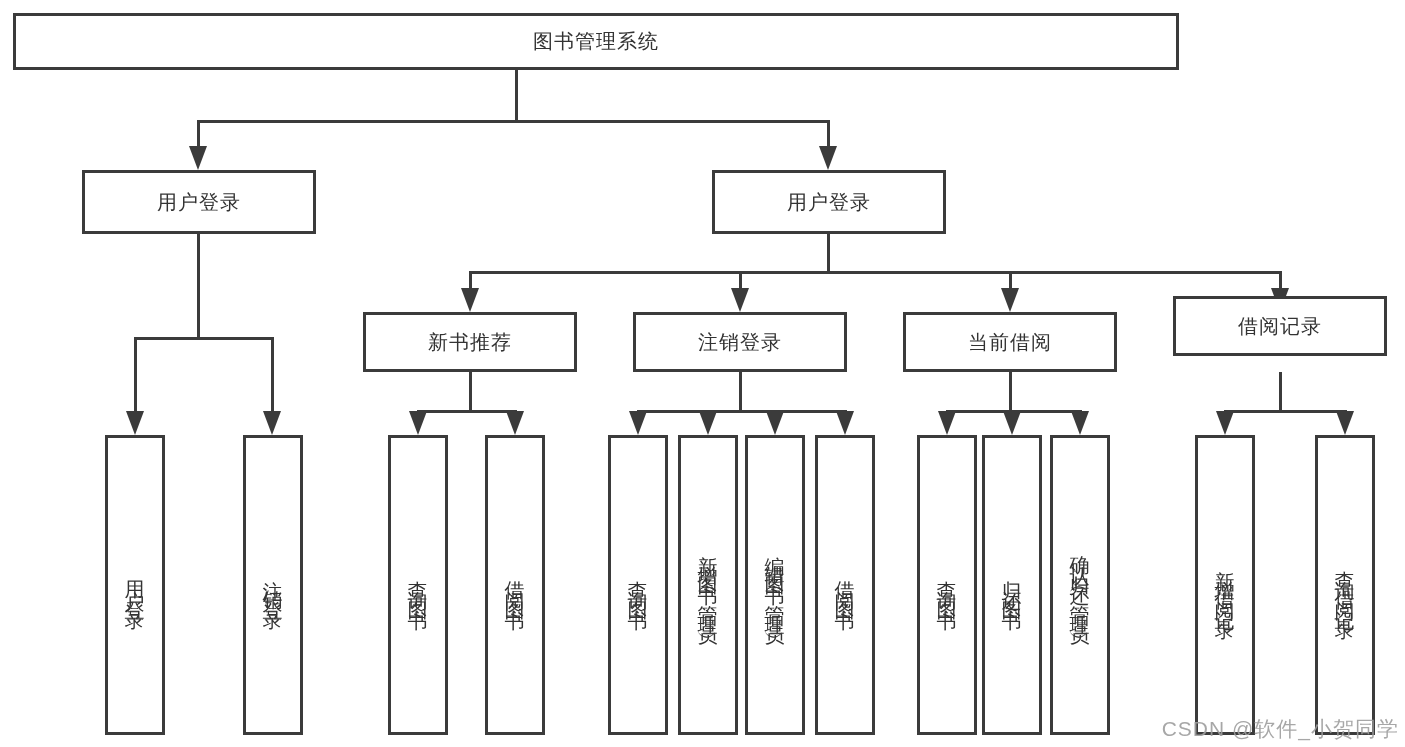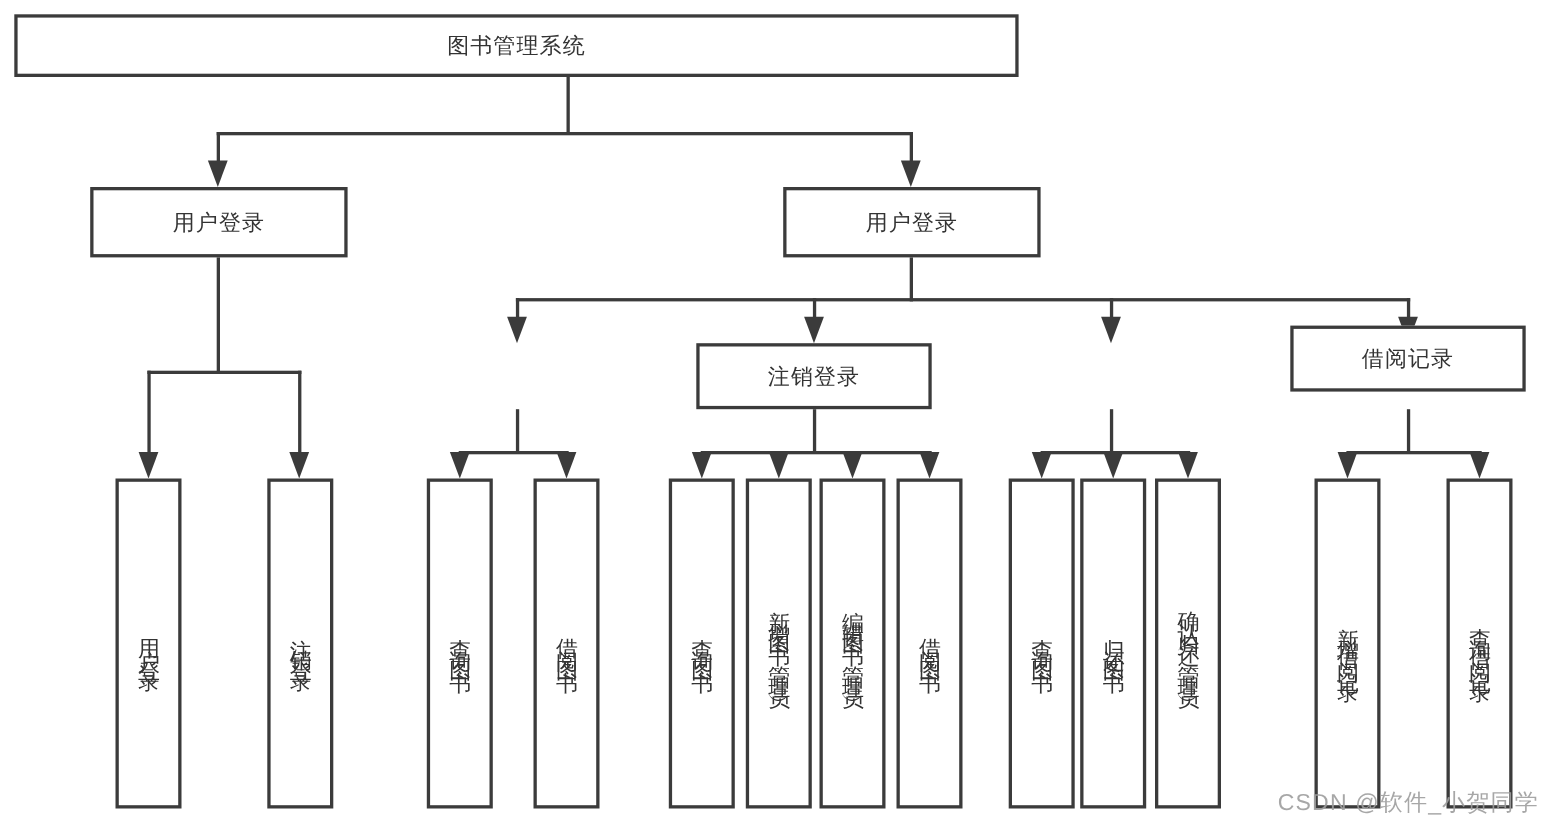--- a/index.html
+++ b/index.html
@@ -65,21 +65,21 @@
     letter-spacing:1px;
     z-index:5;
     white-space:nowrap;
   }
 </style>
 </head>
 <body>
 
 <div class="canvas">
 
-  <div class="box" style="left:13px;top:13px;width:913px;height:57px">
+  <div class="box" style="left:13px;top:13px;width:1166px;height:57px">
     <span class="lbl">图书管理系统</span>
   </div>
 
   <div class="line-v" style="left:515px;top:70px;height:50px"></div>
 
   <div class="line-h" style="left:197px;top:120px;width:633px"></div>
   <div class="line-v" style="left:197px;top:120px;height:27px"></div>
   <div class="line-v" style="left:827px;top:120px;height:27px"></div>
   <div class="arrow" style="left:189px;top:146px"></div>
   <div class="arrow" style="left:819px;top:146px"></div>
@@ -102,22 +102,28 @@
   <div class="line-h" style="left:469px;top:271px;width:813px"></div>
   <div class="line-v" style="left:469px;top:271px;height:18px"></div>
   <div class="line-v" style="left:739px;top:271px;height:18px"></div>
   <div class="line-v" style="left:1009px;top:271px;height:18px"></div>
   <div class="line-v" style="left:1279px;top:271px;height:18px"></div>
   <div class="arrow" style="left:461px;top:288px"></div>
   <div class="arrow" style="left:731px;top:288px"></div>
   <div class="arrow" style="left:1001px;top:288px"></div>
   <div class="arrow" style="left:1271px;top:288px"></div>
 
+  <div class="box" style="left:363px;top:312px;width:214px;height:60px">
+    <span class="lbl">新书推荐</span>
+  </div>
   <div class="box" style="left:633px;top:312px;width:214px;height:60px">
     <span class="lbl">注销登录</span>
+  </div>
+  <div class="box" style="left:903px;top:312px;width:214px;height:60px">
+    <span class="lbl">当前借阅</span>
   </div>
   <div class="box" style="left:1173px;top:296px;width:214px;height:60px">
     <span class="lbl">借阅记录</span>
   </div>
 
   <div class="line-v" style="left:469px;top:372px;height:40px"></div>
   <div class="line-v" style="left:739px;top:372px;height:40px"></div>
   <div class="line-v" style="left:1009px;top:372px;height:40px"></div>
   <div class="line-v" style="left:1279px;top:372px;height:40px"></div>
 

